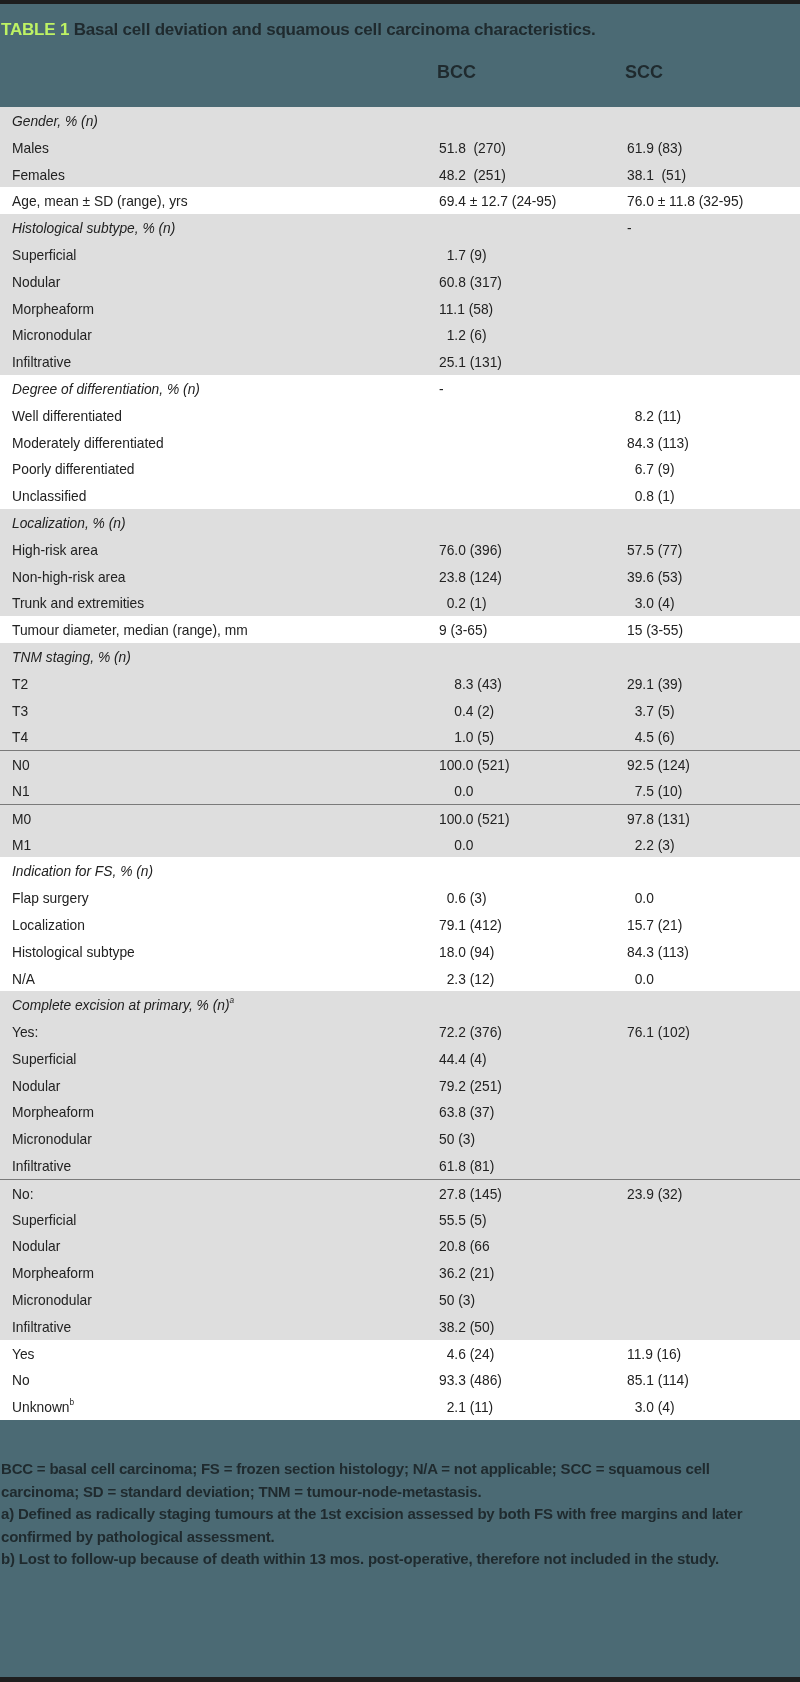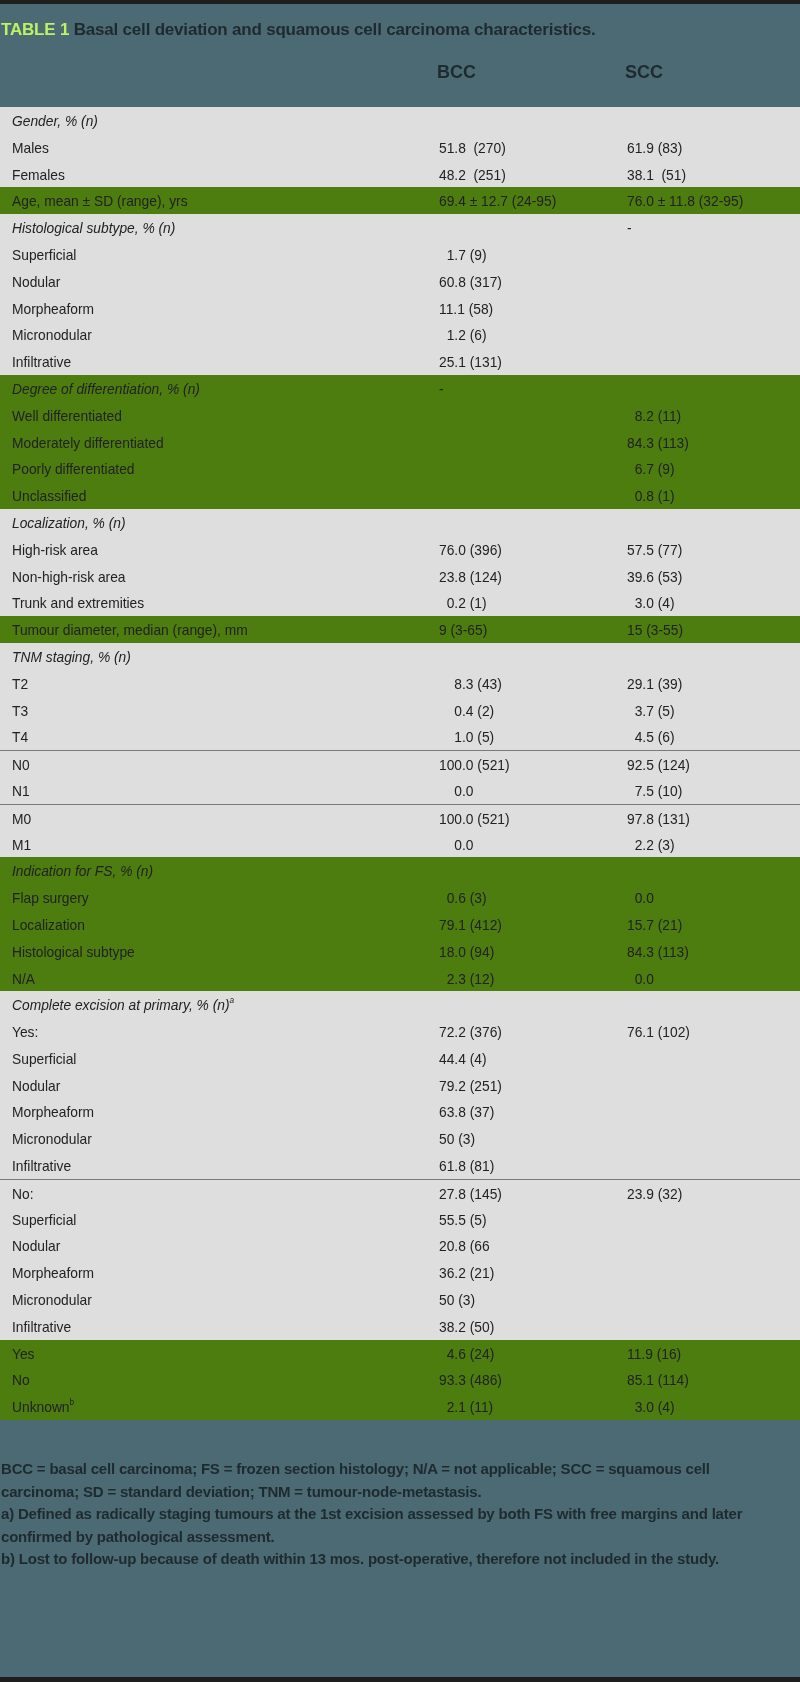--- a/index.html
+++ b/index.html
@@ -25,21 +25,21 @@
   }
   .col-head.bcc { left: 437px; }
   .col-head.scc { left: 625px; }
   .rows { position: absolute; left: 0; top: 80px; width: 800px; margin-top: 23px; }
   .row {
     position: relative; height: 26.8px; width: 800px;
     font-size: 15px; color: #222;
     font-family: "Liberation Sans Narrow", "Liberation Sans", sans-serif;
   }
   .row.dark { background: #dedede; }
-  .row.light { background: #4d7c0f; }
+  .row.light { background: #ffffff; }
   .row.rule { border-top: 1.5px solid #7a7a7a; box-sizing: border-box; }
   .row .lbl { position: absolute; left: 12px; top: 5px; white-space: nowrap; transform: scaleX(0.92); transform-origin: left; }
   .row .lbl.italic { font-style: italic; }
   .row .bcc { position: absolute; left: 439px; top: 5px; white-space: nowrap; transform: scaleX(0.92); transform-origin: left; }
   .row .scc { position: absolute; left: 627px; top: 5px; white-space: nowrap; transform: scaleX(0.92); transform-origin: left; }
   sup { font-size: 9px; vertical-align: top; position: relative; top: -1px; }
   .footer {
     position: absolute; left: 1px; top: 1454px; width: 790px;
     font-size: 15px; font-weight: bold; color: #1f2a2e;
     line-height: 22.5px; letter-spacing: -0.2px;

